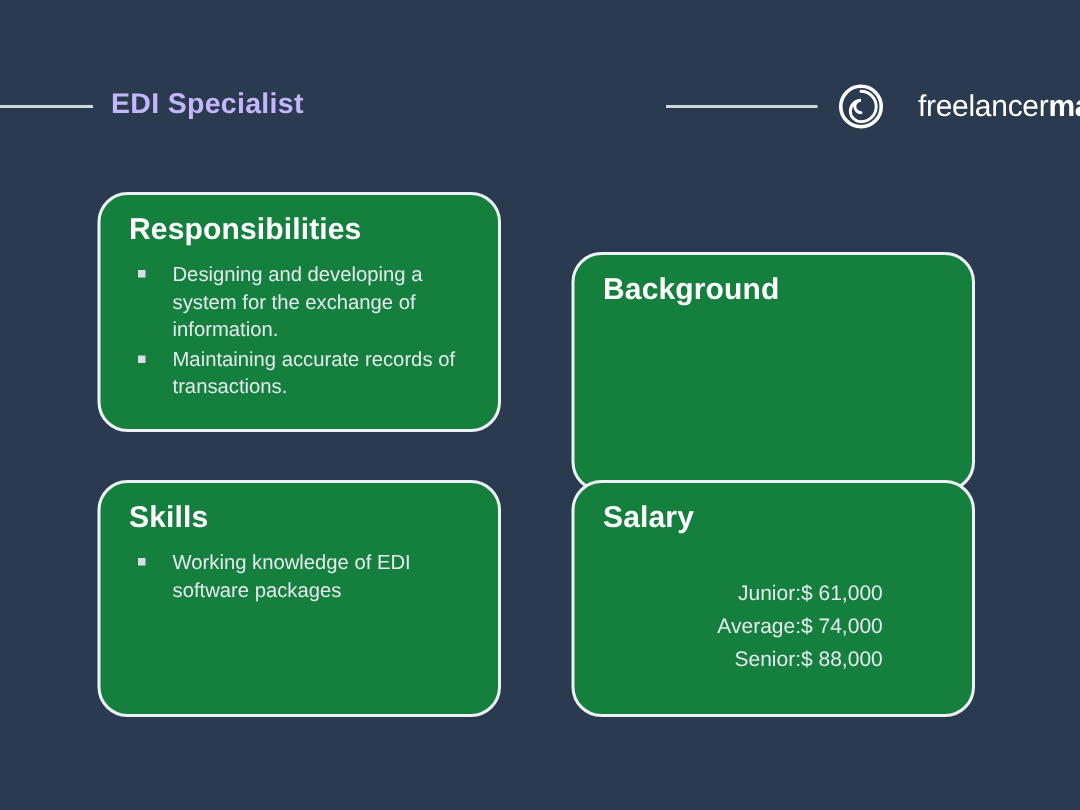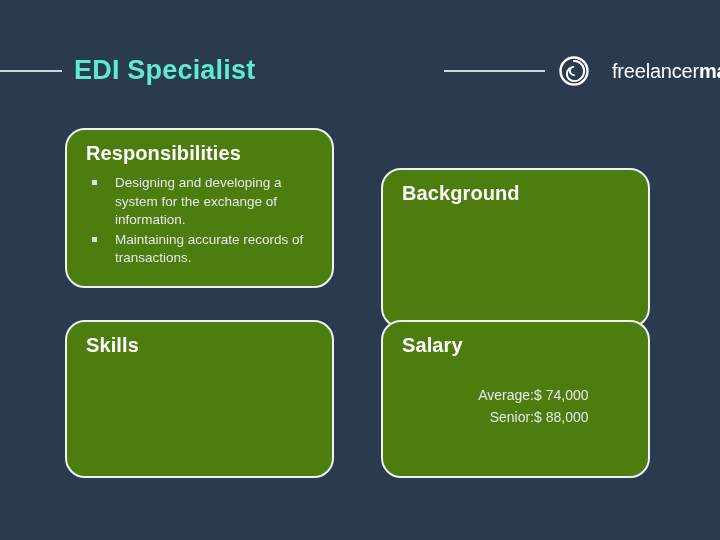--- a/index.html
+++ b/index.html
@@ -30,24 +30,24 @@
     left: 0;
     top: 26px;
     width: 62px;
     height: 2px;
     background: #ced6de;
   }
   .page-title {
     position: absolute;
     left: 74px;
     top: 0px;
-    font-size: 27px;
+    font-size: 19px;
     font-weight: bold;
     letter-spacing: 0.2px;
-    color: #5eead4;
+    color: #c4b5fd;
     line-height: 52px;
     white-space: nowrap;
   }
   .logo-rule {
     position: absolute;
     left: 444px;
     top: 26px;
     width: 101px;
     height: 2px;
     background: #ced6de;
@@ -76,21 +76,21 @@
   }
   .brand-text .bm-light { font-weight: normal; }
   .brand-text .bm-bold  { font-weight: bold; }
 
   
   .card {
     position: absolute;
     box-sizing: border-box;
     border: 2px solid #eef2f6;
     border-radius: 20px;
-    background: #4d7c0f;
+    background: #15803d;
   }
   #card-responsibilities { left: 65px;  top: 128px; width: 269px; height: 160px; }
   #card-background       { left: 381px; top: 128px; width: 269px; height: 160px; margin-top: 40px; }
   #card-skills           { left: 65px;  top: 320px; width: 269px; height: 158px; }
   #card-salary           { left: 381px; top: 320px; width: 269px; height: 158px; }
 
   .card-title {
     position: absolute;
     left: 19px;
     top: 12px;
@@ -192,27 +192,35 @@
   </ul>
 </div>
 
 <div class="card" id="card-background">
   <div class="card-title">Background</div>
 </div>
 
 <div class="card" id="card-skills">
   <div class="card-title">Skills</div>
   <ul class="bullet-list">
+    <li class="bullet-item">
+      <span class="bullet-square"></span>
+      <span>Working knowledge of EDI software packages</span>
+    </li>
   </ul>
 </div>
 
 <div class="card" id="card-salary">
   <div class="card-title">Salary</div>
   <table class="salary-table">
     <tbody>
+      <tr>
+        <td class="salary-label">Junior:</td>
+        <td class="salary-value">$ 61,000</td>
+      </tr>
       <tr>
         <td class="salary-label">Average:</td>
         <td class="salary-value">$ 74,000</td>
       </tr>
       <tr>
         <td class="salary-label">Senior:</td>
         <td class="salary-value">$ 88,000</td>
       </tr>
     </tbody>
   </table>

